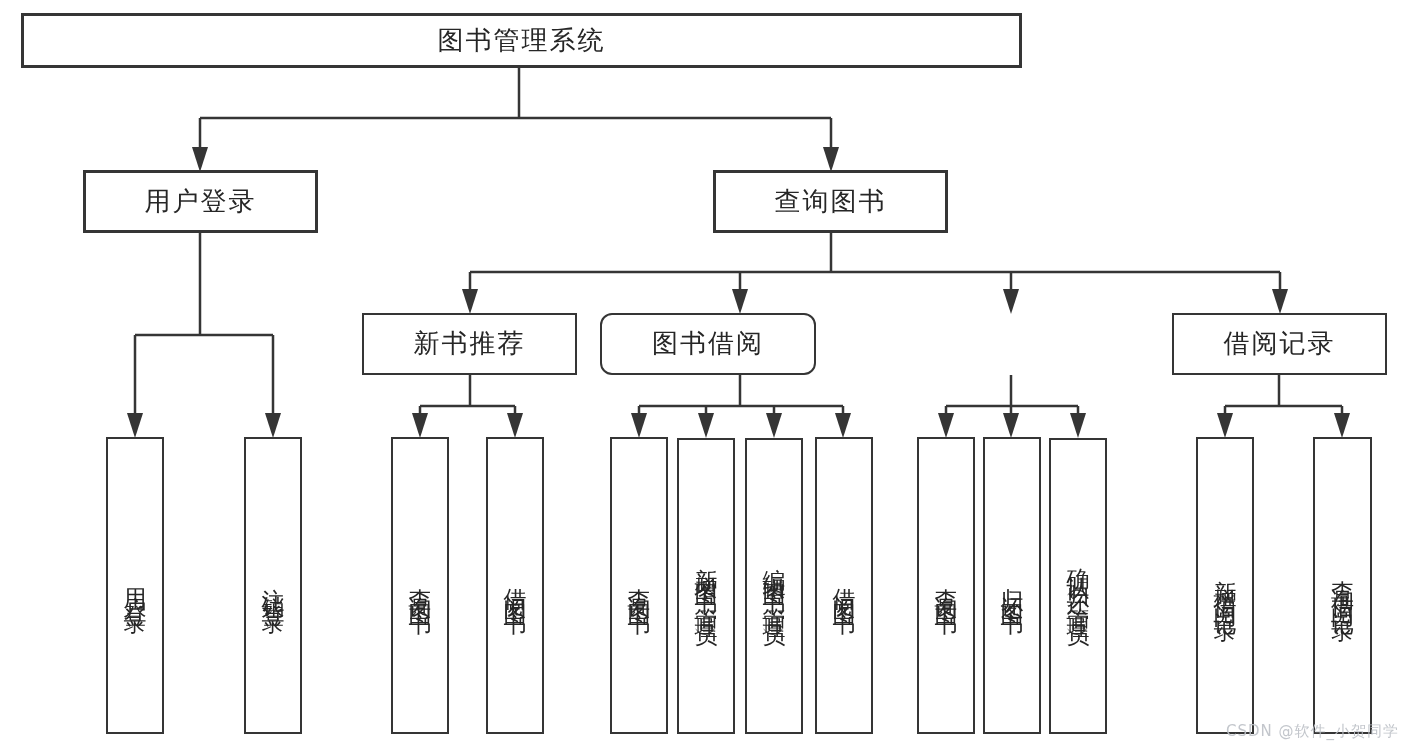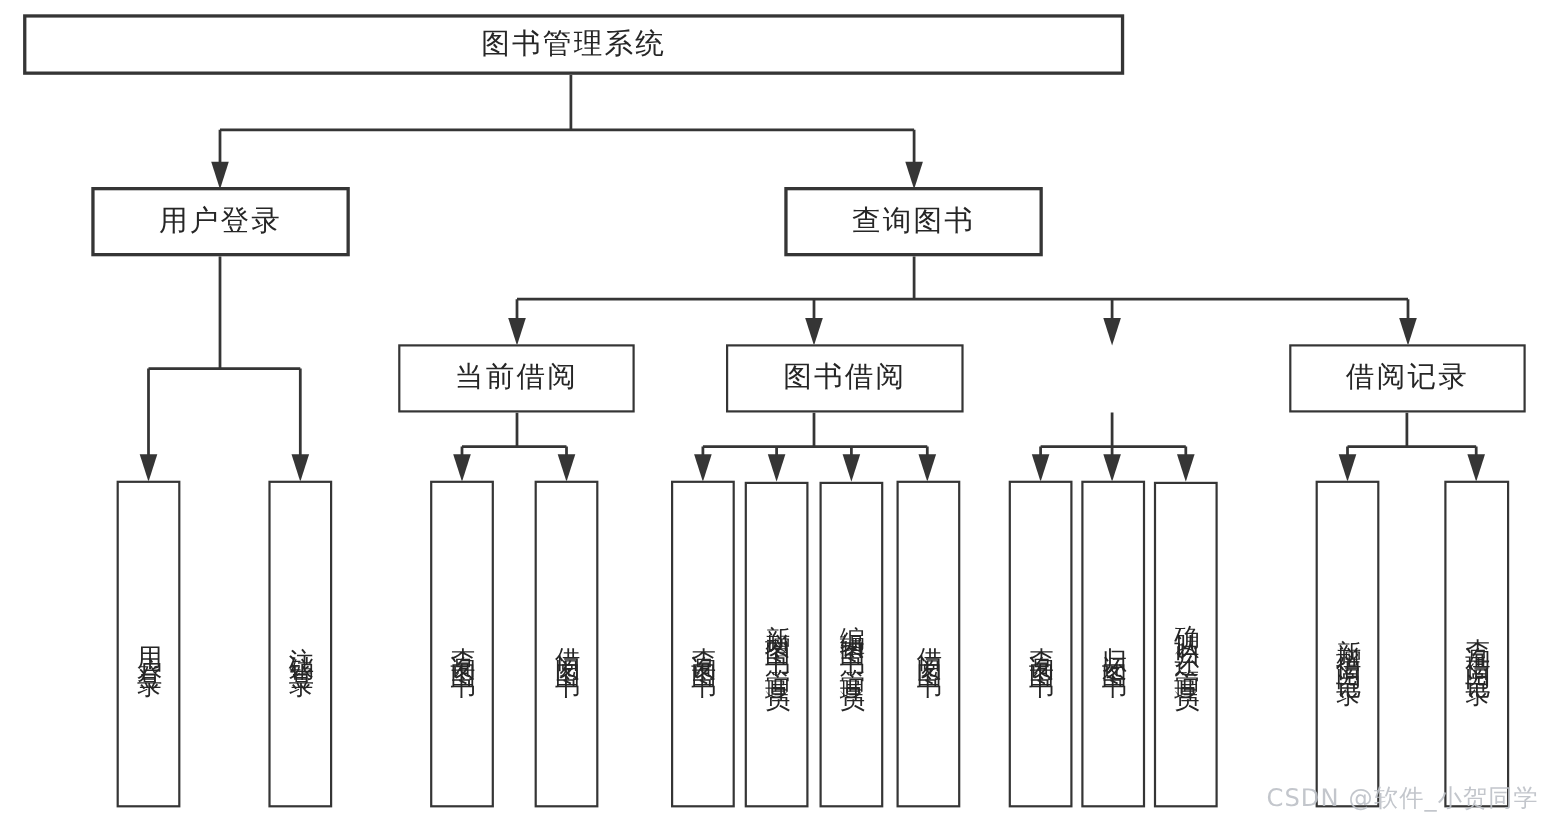--- a/index.html
+++ b/index.html
@@ -37,21 +37,21 @@
     text-orientation: mixed;
     font-size: 23px;
     letter-spacing: 8px;
     line-height: 1;
     white-space: nowrap;
   }
   .watermark {
     position: absolute;
     right: 6px;
     bottom: 6px;
-    font-size: 22px;
+    font-size: 15px;
     letter-spacing: 1px;
     color: #bec2c8;
     opacity: 0.92;
     z-index: 5;
     margin-left: 24px;
   }
 </style>
 </head>
 <body>
 
@@ -95,22 +95,22 @@
       <polygon points="1217,413 1233,413 1225,438"></polygon>
       <polygon points="1334,413 1350,413 1342,438"></polygon>
     </g>
   </svg>
 
   <div class="node root" style="left:21px; top:13px; width:1001px; height:55px;">图书管理系统</div>
 
   <div class="node h2" style="left:83px; top:170px; width:235px; height:63px;">用户登录</div>
   <div class="node h2" style="left:713px; top:170px; width:235px; height:63px;">查询图书</div>
 
-  <div class="node" style="left:362px; top:313px; width:215px; height:62px;">当前借阅</div>
-  <div class="node" style="left:660px; top:313px; width:216px; height:62px;">图书借阅</div>
+  <div class="node" style="left:362px; top:313px; width:215px; height:62px;">新书推荐</div>
+  <div class="node" style="left:600px; top:313px; width:216px; height:62px;border-radius:12px;">图书借阅</div>
   <div class="node" style="left:1172px; top:313px; width:215px; height:62px;">借阅记录</div>
 
   <div class="node v" style="left:106px; top:437px; width:58px; height:297px;">用户登录</div>
   <div class="node v" style="left:244px; top:437px; width:58px; height:297px;">注销登录</div>
 
   <div class="node v" style="left:391px; top:437px; width:58px; height:297px;">查询图书</div>
   <div class="node v" style="left:486px; top:437px; width:58px; height:297px;">借阅图书</div>
 
   <div class="node v" style="left:610px; top:437px; width:58px; height:297px;">查询图书</div>
   <div class="node v" style="left:677px; top:438px; width:58px; height:296px;">新增图书（管理员）</div>

